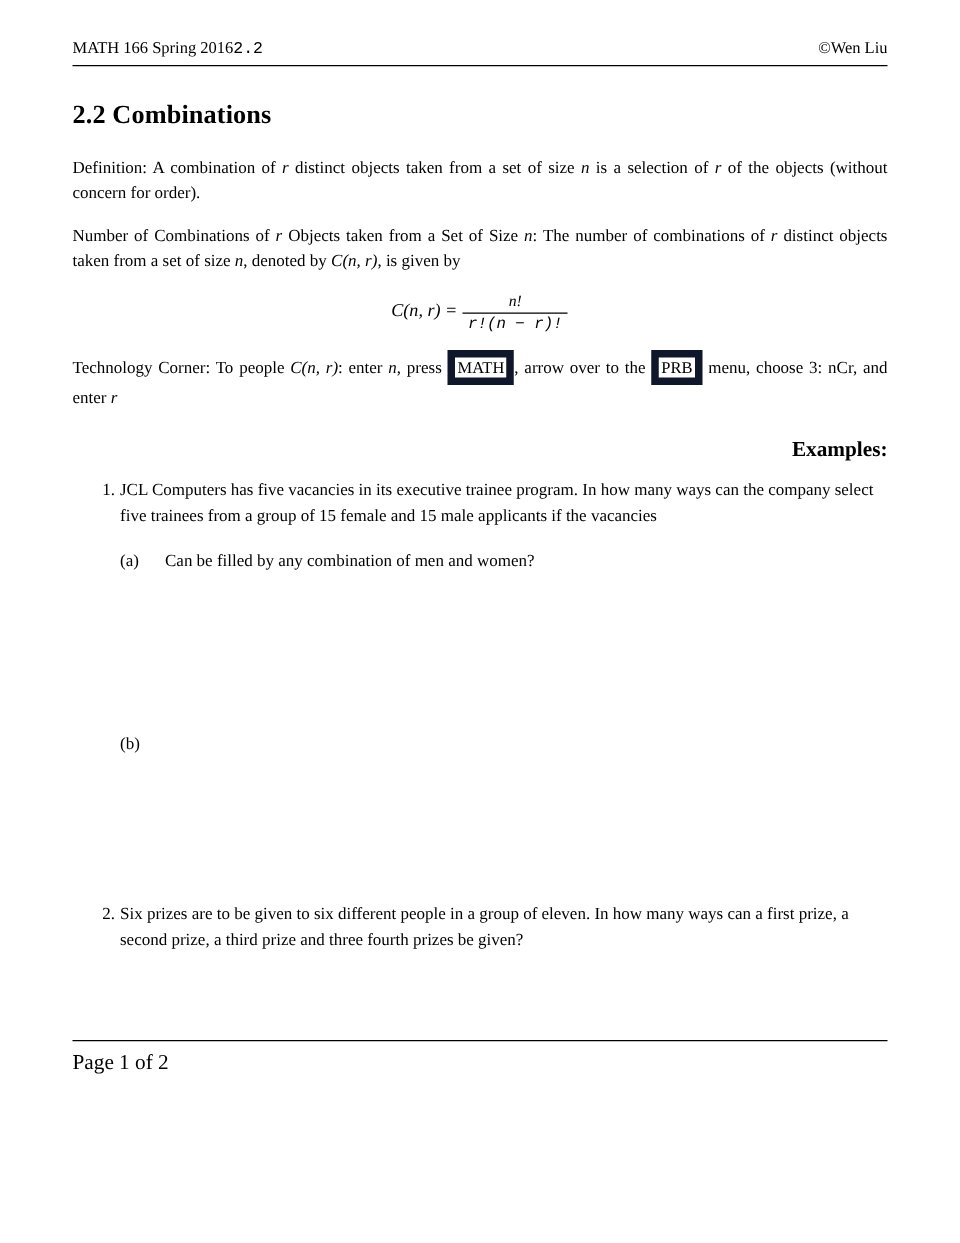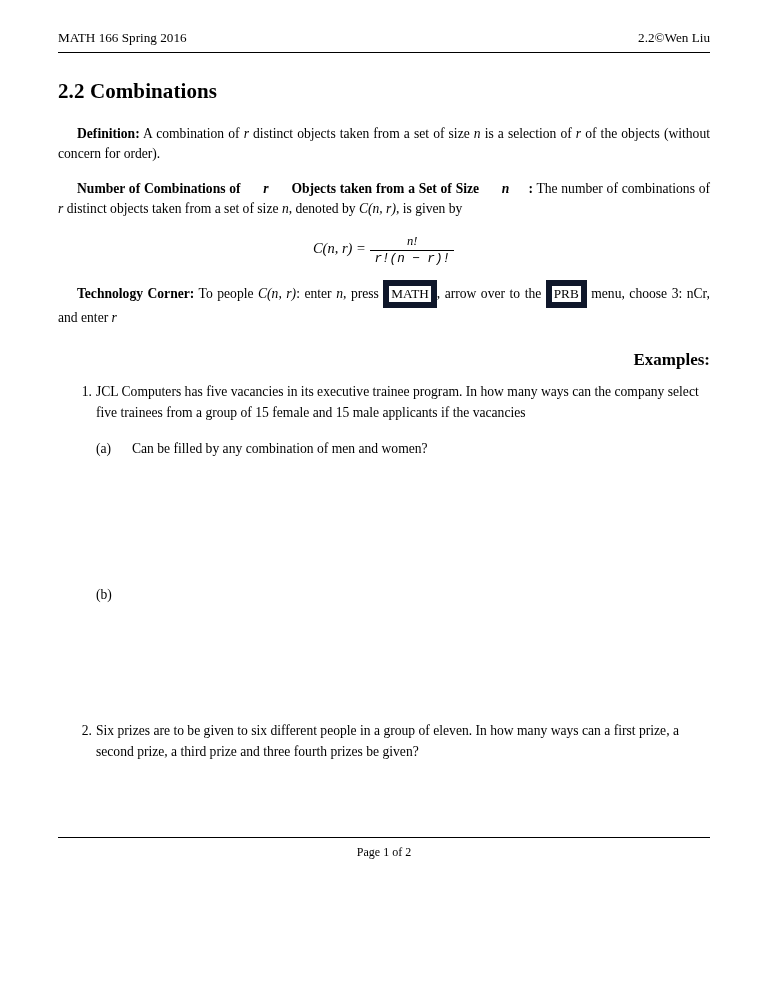--- a/index.html
+++ b/index.html
@@ -23,41 +23,41 @@
   }
 
   
   .runhead {
     display: flex;
     align-items: baseline;
     font-size: 13.2px;
     padding-bottom: 6px;
   }
   .runhead .left   { flex: 0 0 auto; }
-  .runhead .center { flex: 1 1 auto; text-align: right; }
+  .runhead .center { flex: 1 1 auto; text-align: left; font-family: Liberation Mono, monospace; }
   .runhead .right  { flex: 0 0 auto; white-space: nowrap; }
   .rule {
     border-bottom: 0.9px solid #000;
     width: 100%;
   }
 
   
   h1.section-title {
     font-size: 21px;
     font-weight: bold;
     margin: 26px 0 20px 0;
     letter-spacing: 0.1px;
   }
   p.para {
     font-size: 13.6px;
     line-height: 1.48;
     margin: 0 0 15px 0;
     text-align: justify;
   }
-  .b { font-weight: bold; margin-left: 19px; }
+  .b { font-weight: normal; }
   .mi { font-style: italic; font-family: "Liberation Serif", serif; }
 
   
   .display-eq {
     text-align: center;
     margin: 14px 0 14px 0;
     font-size: 14.5px;
   }
   .frac {
     display: inline-block;
@@ -136,22 +136,22 @@
 
   
   .footer {
     position: absolute;
     left: 58px;
     right: 58px;
     bottom: 34px;
   }
   .footer .rule { margin-bottom: 7px; }
   .footer .pageno {
-    text-align: center;
-    font-size: 12px;
+    text-align: left;
+    font-size: 17px;
   }
 </style>
 </head>
 <body>
 
 <div class="page">
 
   <div class="runhead">
     <div class="left">MATH 166 Spring 2016</div>
     <div class="center">2.2</div>

